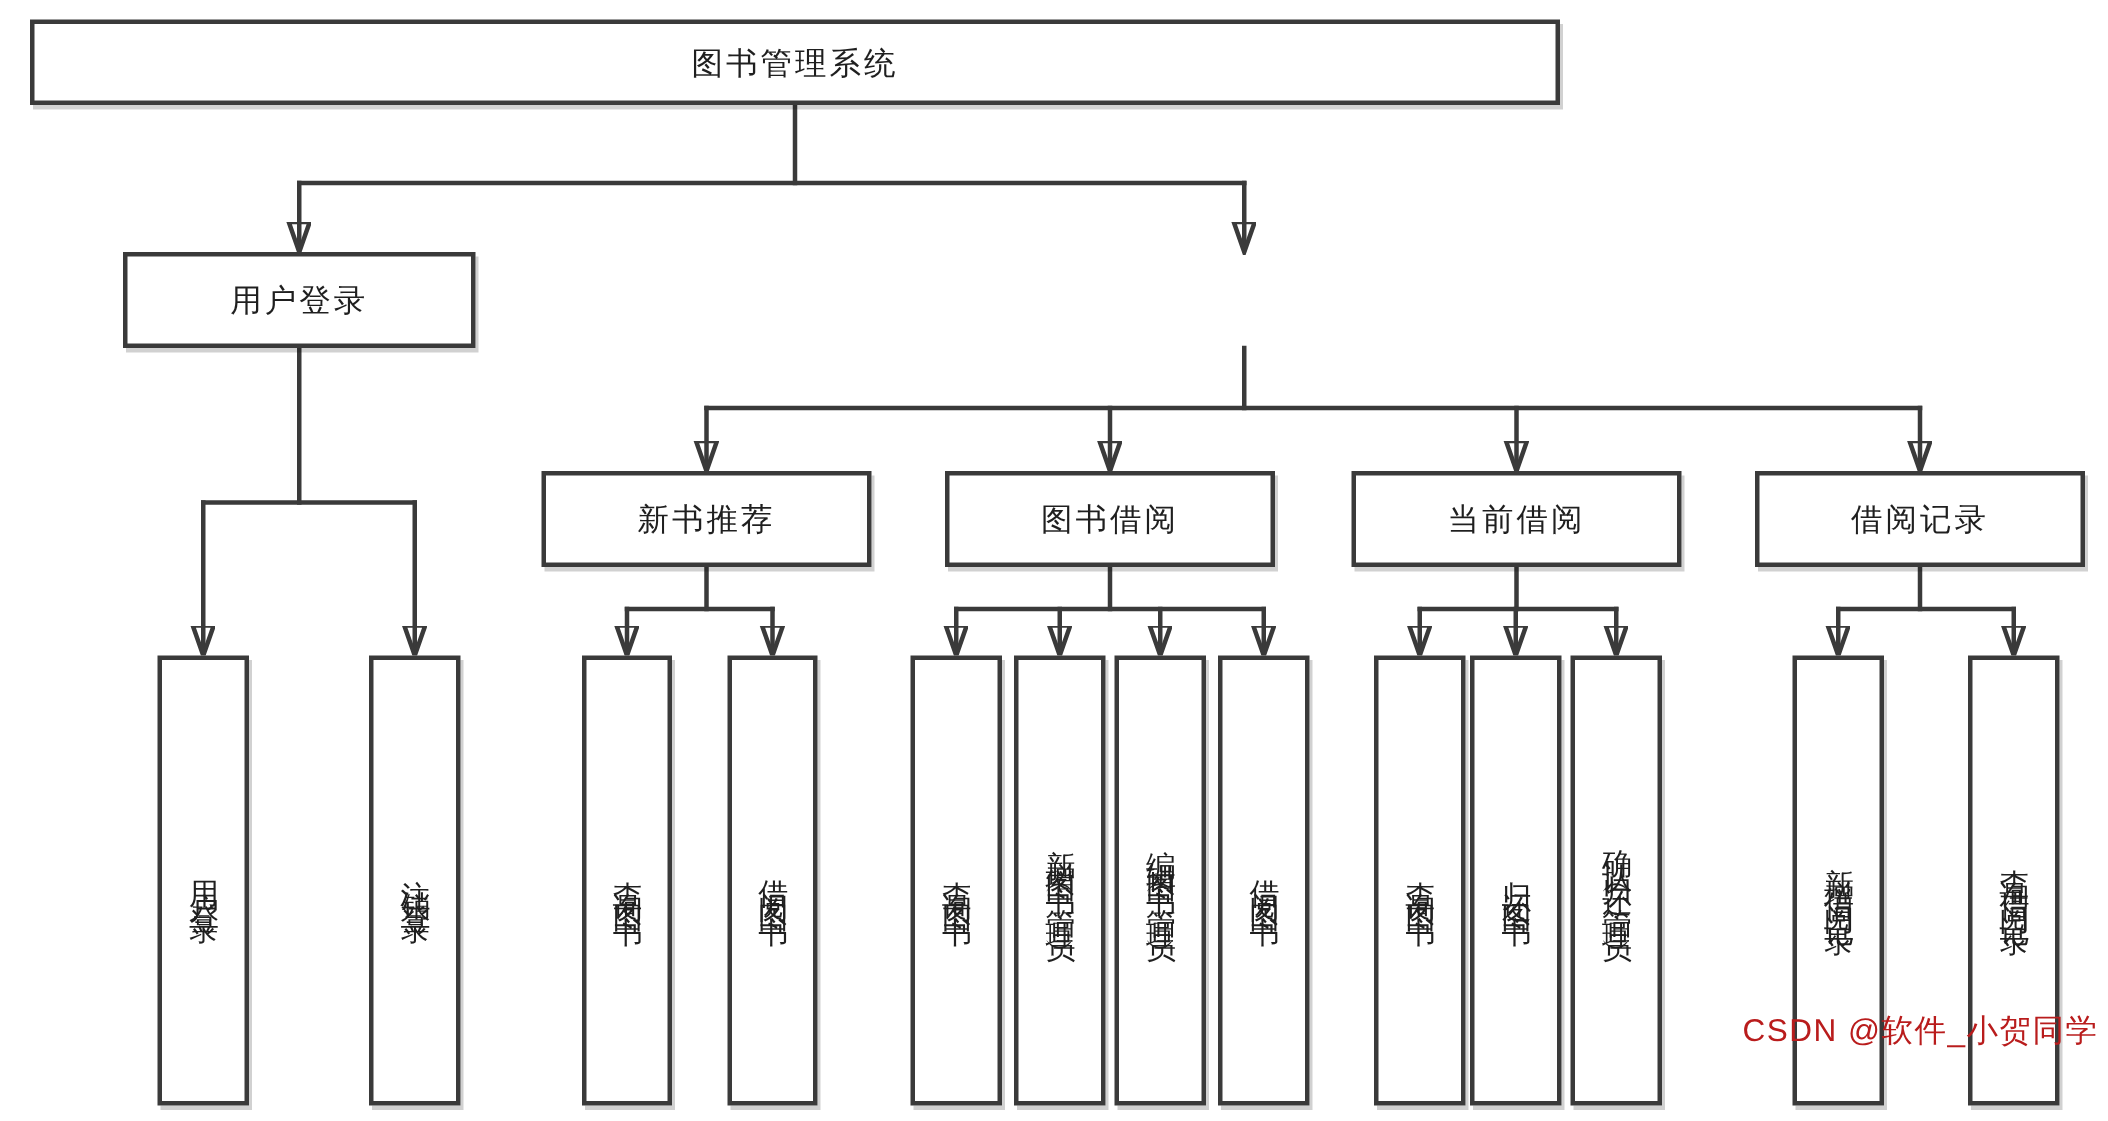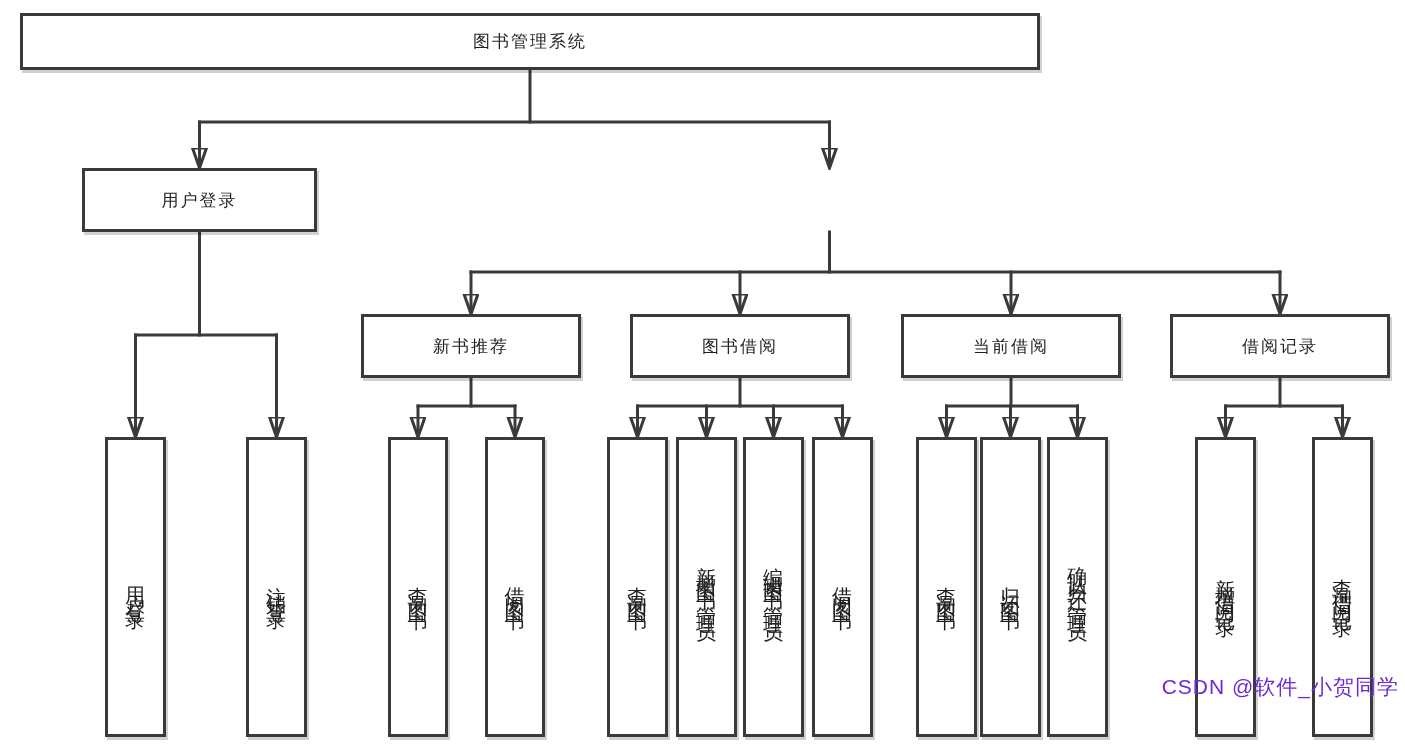--- a/index.html
+++ b/index.html
@@ -8,28 +8,28 @@
     font-family:"Liberation Sans","DejaVu Sans",sans-serif; overflow:hidden;
   }
   svg.connectors { position:absolute; left:0; top:0; z-index:0; }
   svg.connectors path { stroke:#3a3a3a; stroke-width:3; fill:none; stroke-linecap:square; }
   .box {
     position:absolute; box-sizing:border-box; background:#ffffff;
     border:3px solid #3a3a3a; z-index:1;
     display:flex; align-items:center; justify-content:center;
     color:#1f1f1f; box-shadow:2px 3px 0 rgba(0,0,0,0.18);
   }
-  .h-label { font-size:17px; letter-spacing:2px; white-space:nowrap; }
+  .h-label { font-size:21px; letter-spacing:2px; white-space:nowrap; }
   .leaf .v-label {
     writing-mode:vertical-rl; text-orientation:mixed;
     font-size:20px; letter-spacing:8px; line-height:1; white-space:nowrap;
   }
   .watermark {
     position:absolute; right:6px; top:673px; z-index:5;
-    font-size:21px; color:#6d28d9; letter-spacing:1px; white-space:nowrap;
+    font-size:21px; color:#b91c1c; letter-spacing:1px; white-space:nowrap;
   }
 </style>
 </head>
 <body>
 
 <div class="stage">
 
   <svg class="connectors" width="1405" height="747" aria-hidden="true">
     <defs>
       <marker id="arrow" markerUnits="userSpaceOnUse" markerWidth="22" markerHeight="18" refX="18" refY="8" orient="auto">

